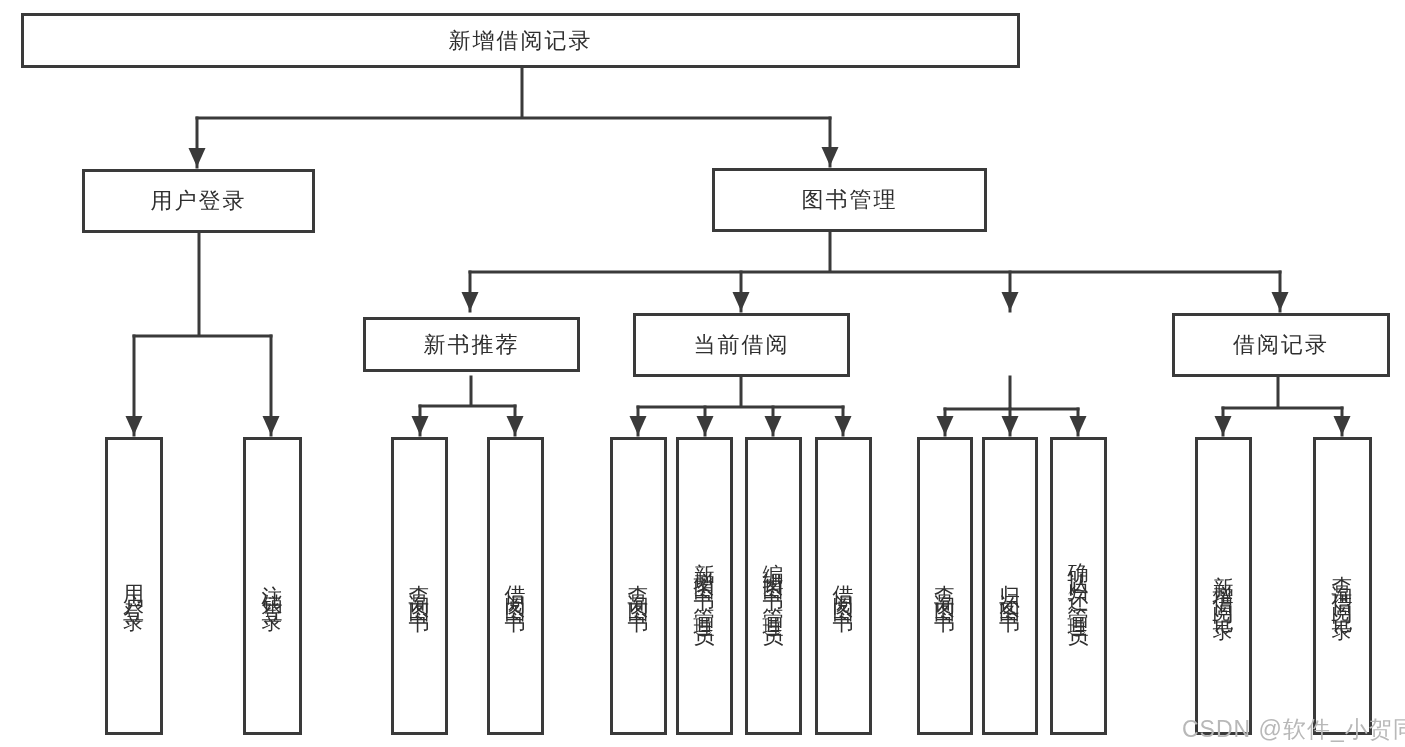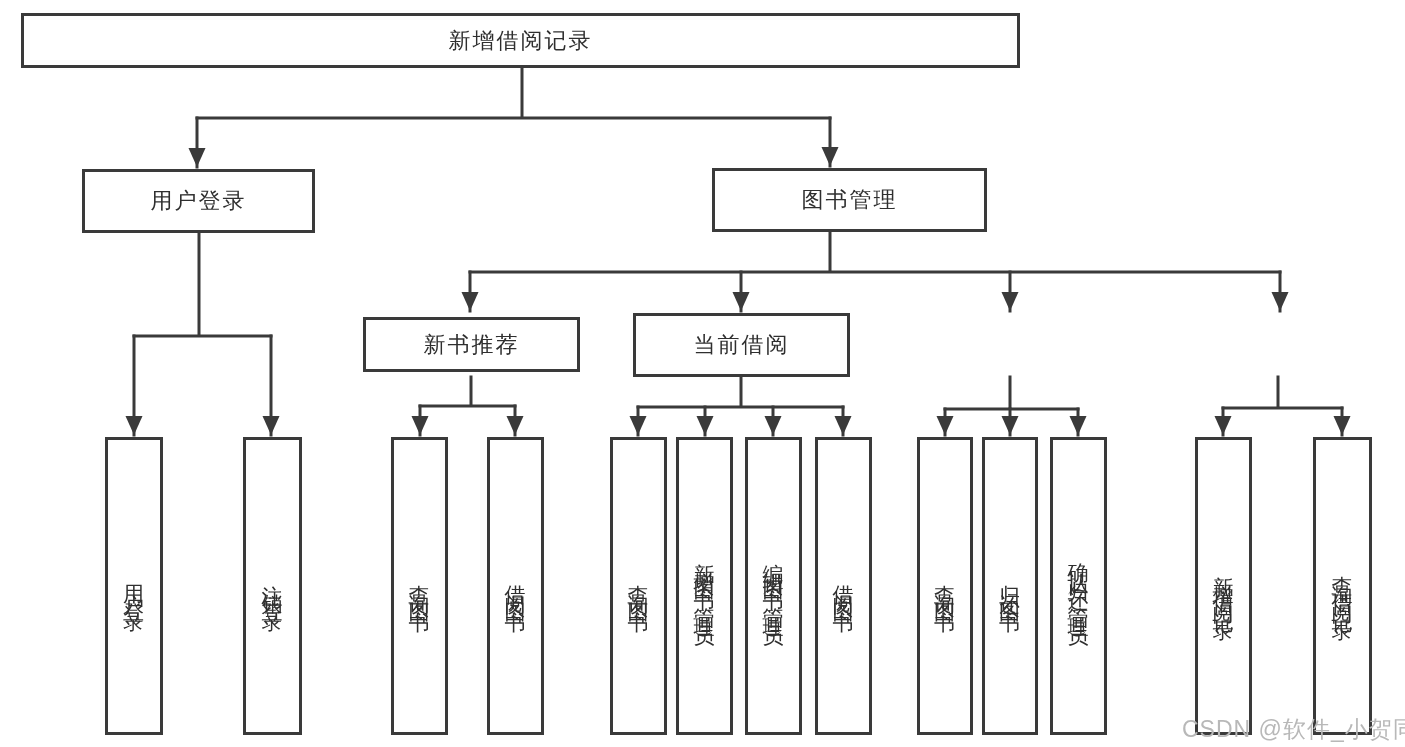--- a/index.html
+++ b/index.html
@@ -108,20 +108,23 @@
   <div class="box" style="left:712px; top:168px; width:275px; height:64px;">
     <span>图书管理</span>
   </div>
 
   <div class="box" style="left:363px; top:309px; width:217px; height:55px;margin-top:8px;">
     <span>新书推荐</span>
   </div>
   <div class="box" style="left:633px; top:313px; width:217px; height:64px;">
     <span>当前借阅</span>
   </div>
+  <div class="box" style="left:1172px; top:313px; width:218px; height:64px;">
+    <span>借阅记录</span>
+  </div>
 
   <div class="box leaf" style="left:105px; width:58px;">
     <span class="vtext">用户登录</span>
   </div>
   <div class="box leaf" style="left:243px; width:59px;">
     <span class="vtext">注销登录</span>
   </div>
 
   <div class="box leaf" style="left:391px; width:57px;">
     <span class="vtext">查询图书</span>

